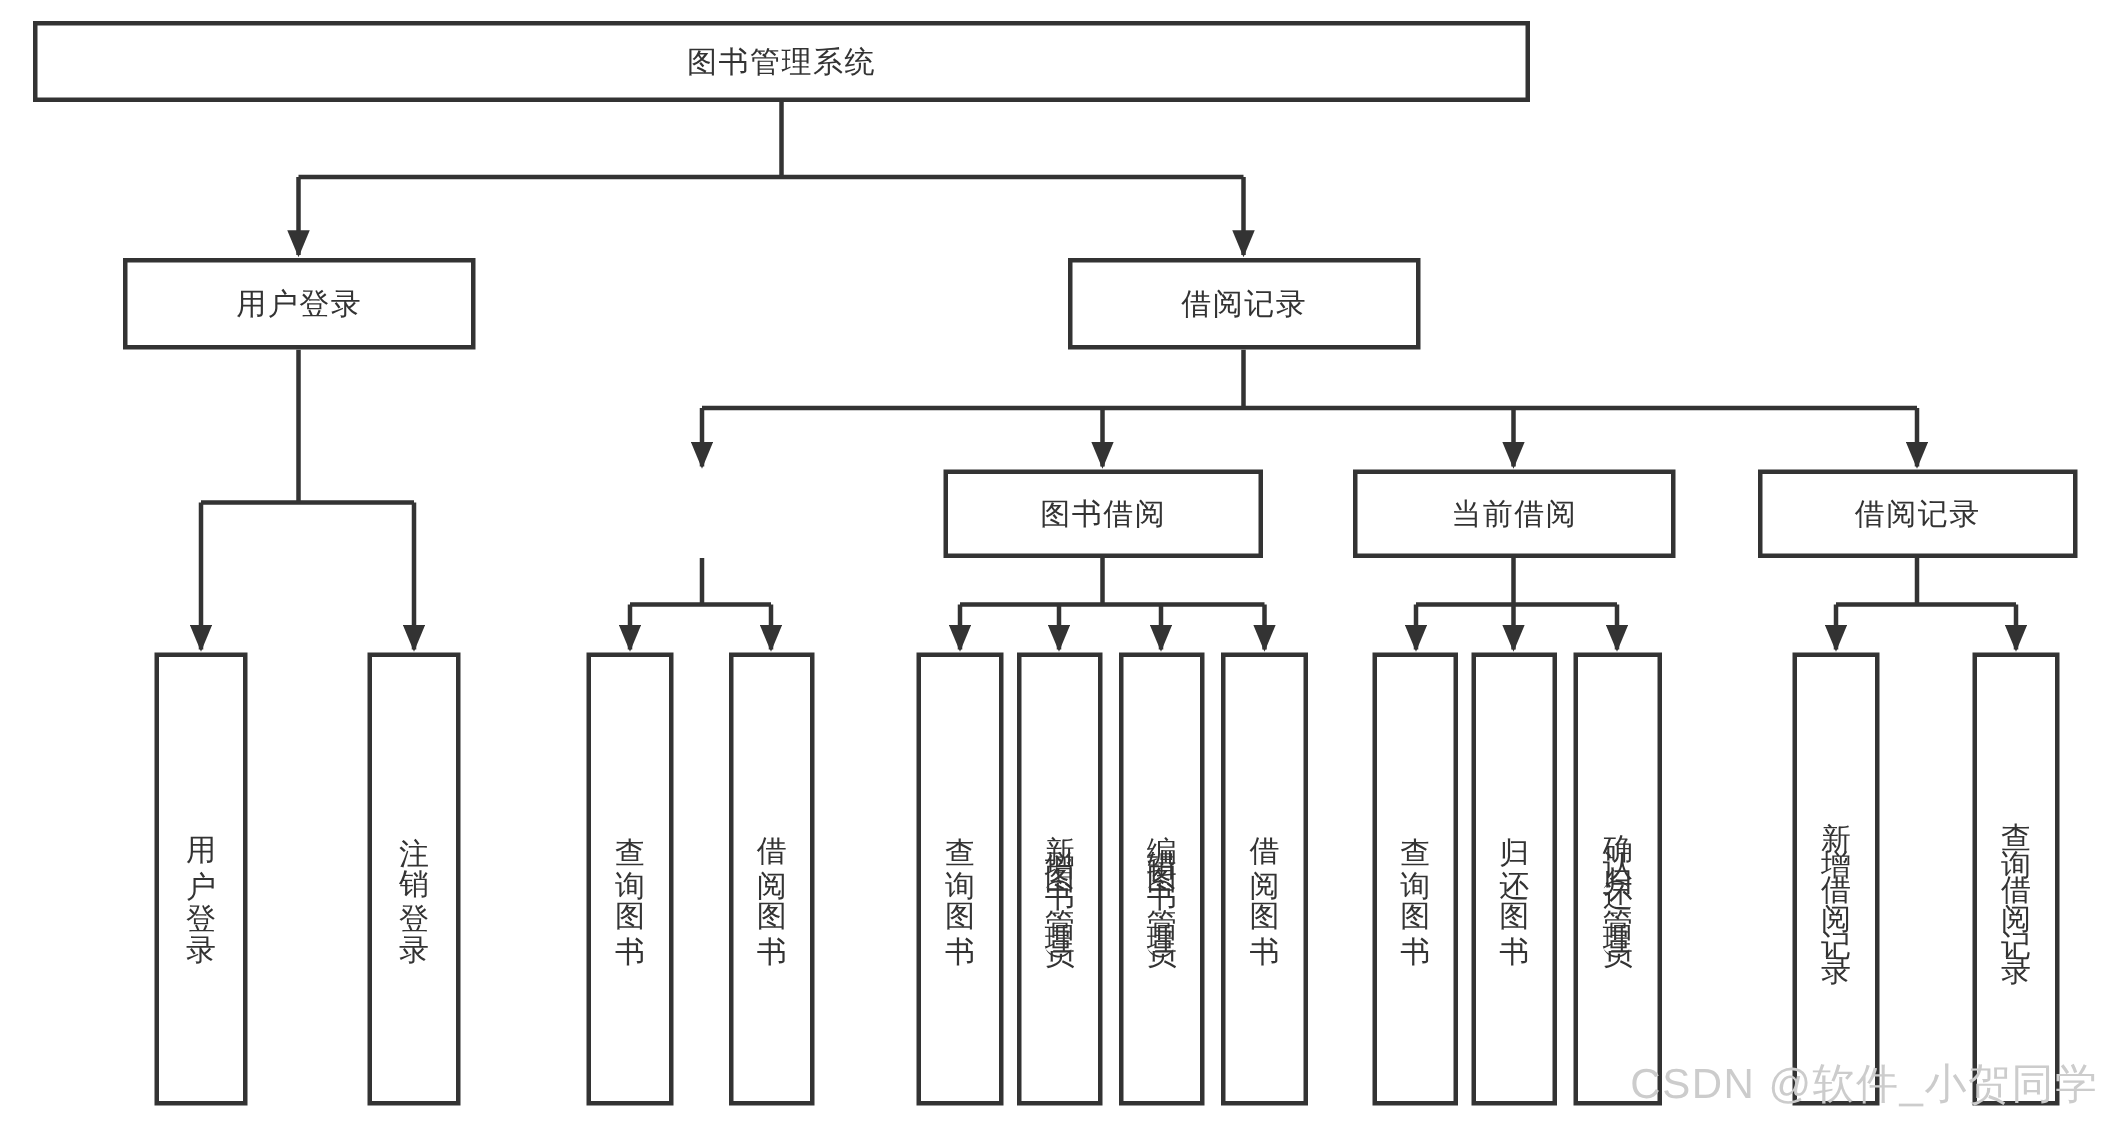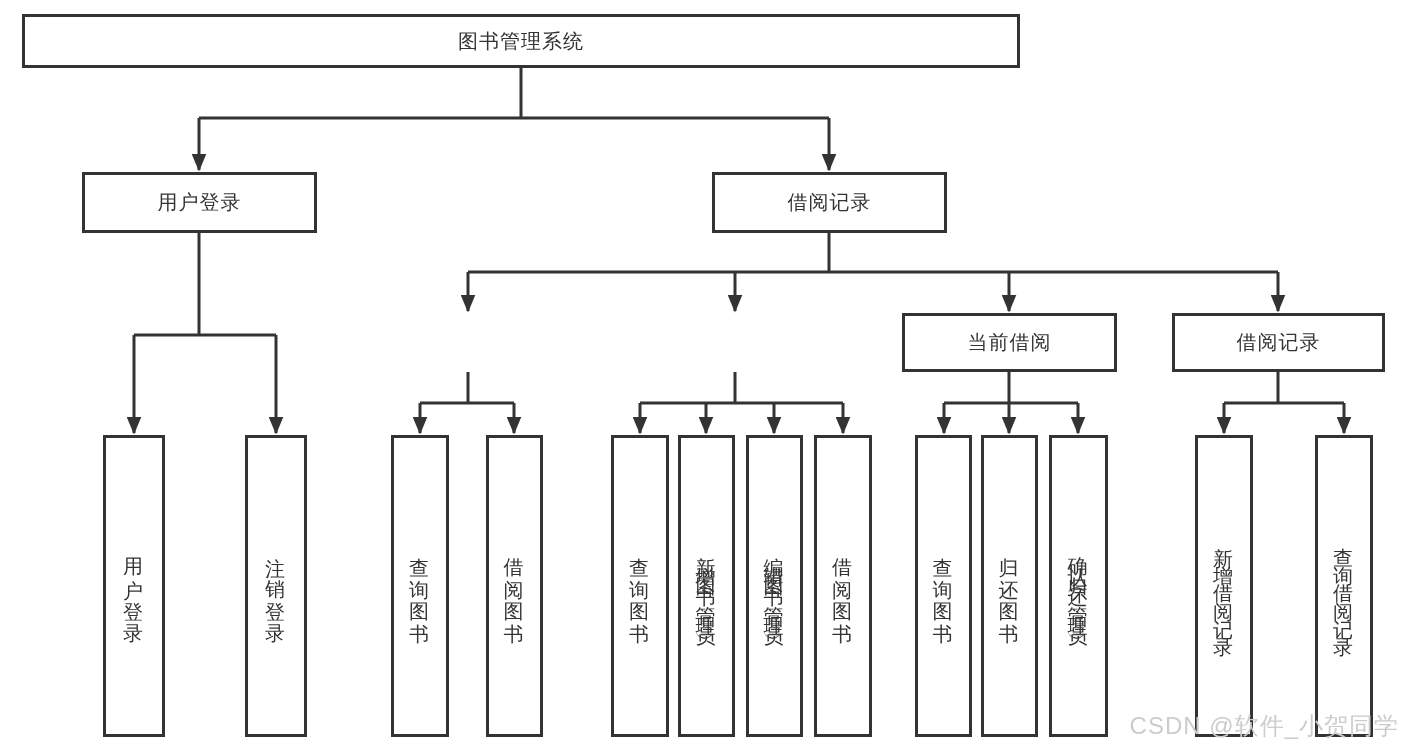--- a/index.html
+++ b/index.html
@@ -20,21 +20,21 @@
     position:absolute;background:var(--fill);border:3px solid var(--border);
     display:flex;align-items:center;justify-content:center;
     color:var(--text);font-size:20px;
   }
   .leaf .vtext{writing-mode:vertical-rl;text-orientation:mixed;white-space:nowrap;}
   .leaf .vshort{letter-spacing:22px;}
   .leaf .vmid{letter-spacing:18px;}
   .leaf .vlong{letter-spacing:10px;}
   .watermark{
     position:absolute;right:6px;bottom:5px;z-index:10;
-    color:var(--watermark);font-size:24px;letter-spacing:1px;margin-top:20px;
+    color:var(--watermark);font-size:28px;letter-spacing:1px;margin-top:20px;
   }
 </style>
 </head>
 <body>
 
 <div class="canvas">
 
   <svg class="connectors" viewBox="0 0 1405 747" xmlns="http://www.w3.org/2000/svg">
     <defs>
       <marker id="arrow" markerWidth="6" markerHeight="5" refX="5.5" refY="2.5" orient="auto">
@@ -75,20 +75,23 @@
     <span>图书管理系统</span>
   </div>
 
   <div class="node" style="left:82px;top:172px;width:235px;height:61px;">
     <span>用户登录</span>
   </div>
   <div class="node" style="left:712px;top:172px;width:235px;height:61px;">
     <span>借阅记录</span>
   </div>
 
+  <div class="node" style="left:629px;top:313px;width:213px;height:59px;">
+    <span>图书借阅</span>
+  </div>
   <div class="node" style="left:902px;top:313px;width:215px;height:59px;">
     <span>当前借阅</span>
   </div>
   <div class="node" style="left:1172px;top:313px;width:213px;height:59px;">
     <span>借阅记录</span>
   </div>
 
   <div class="leaf" style="left:103px;top:435px;width:62px;height:302px;">
     <span class="vtext vshort">用户登录</span>
   </div>

